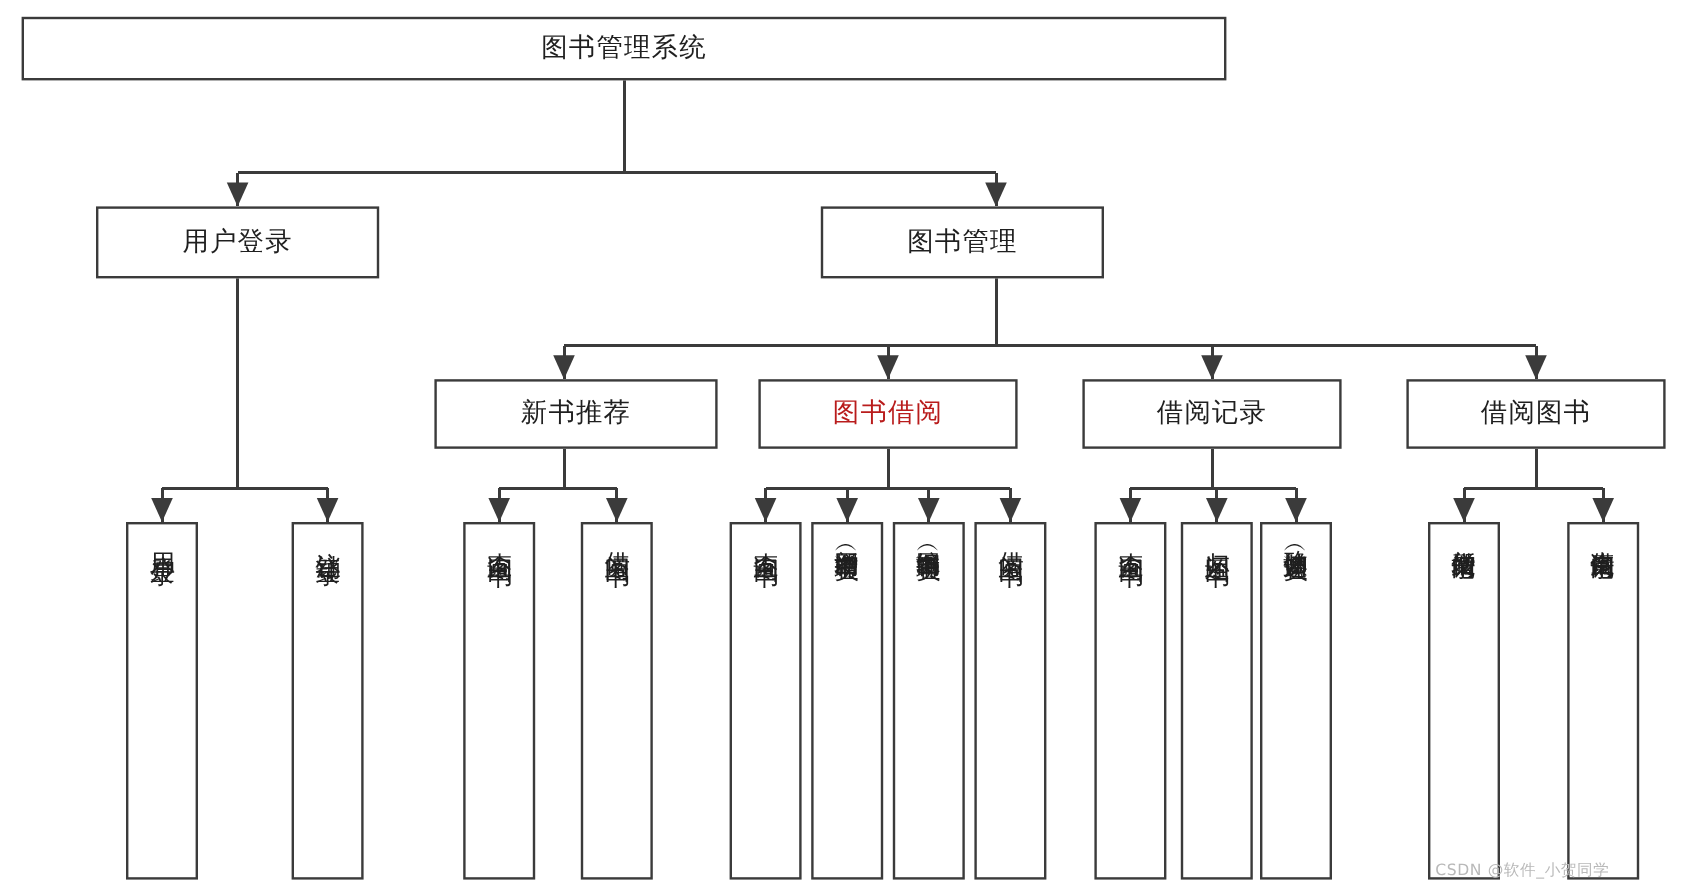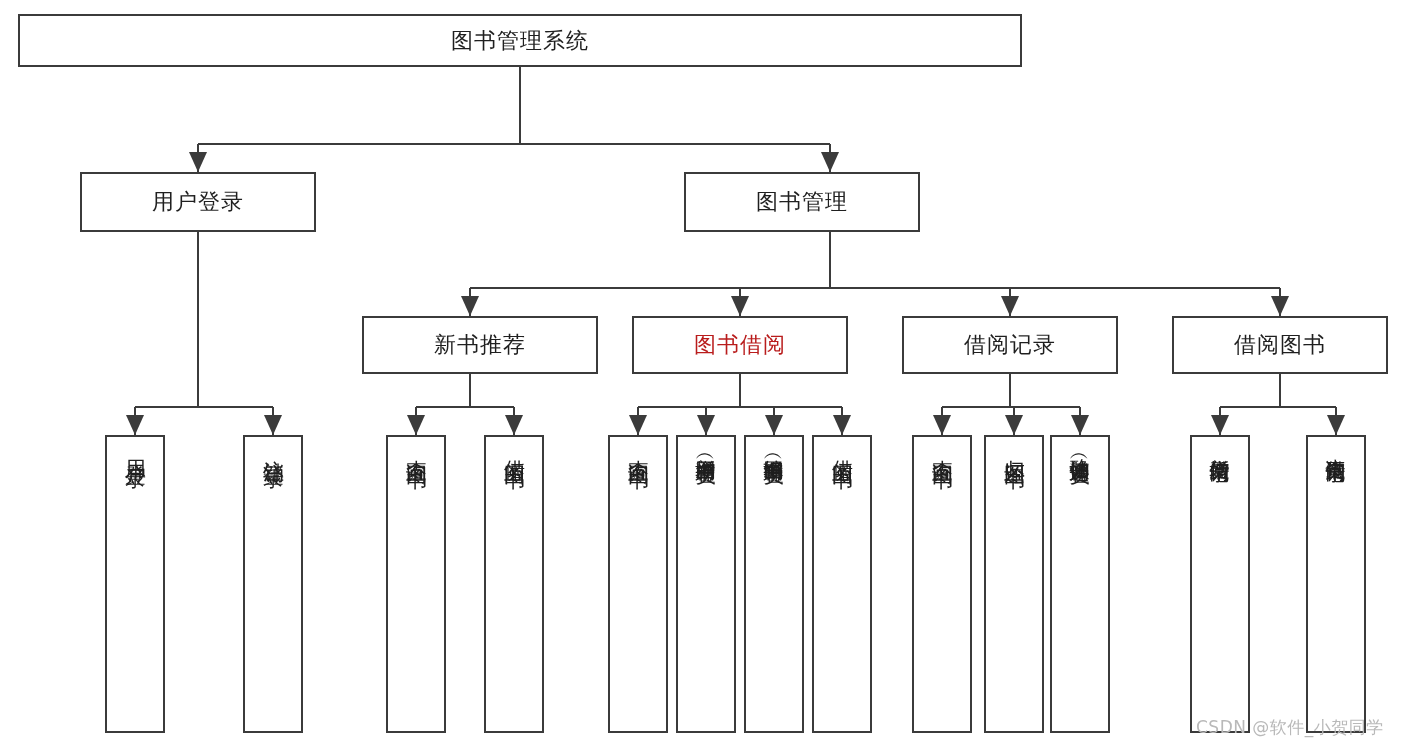--- a/index.html
+++ b/index.html
@@ -57,21 +57,21 @@
     letter-spacing: 3px;
     line-height: 1;
     white-space: nowrap;
   }
   .node.vertical.tall-text .node-label {
     font-size: 20px;
     letter-spacing: 1px;
   }
   .watermark {
     position: absolute;
-    font-size: 17px;
+    font-size: 13px;
     color: #b9b9b9;
     white-space: nowrap;
     letter-spacing: 0.5px;
   }
 </style>
 </head>
 <body>
 
 <div id="diagram-root">
   <svg id="edges-layer" width="1405" height="747" viewBox="0 0 1405 747" aria-hidden="true">

